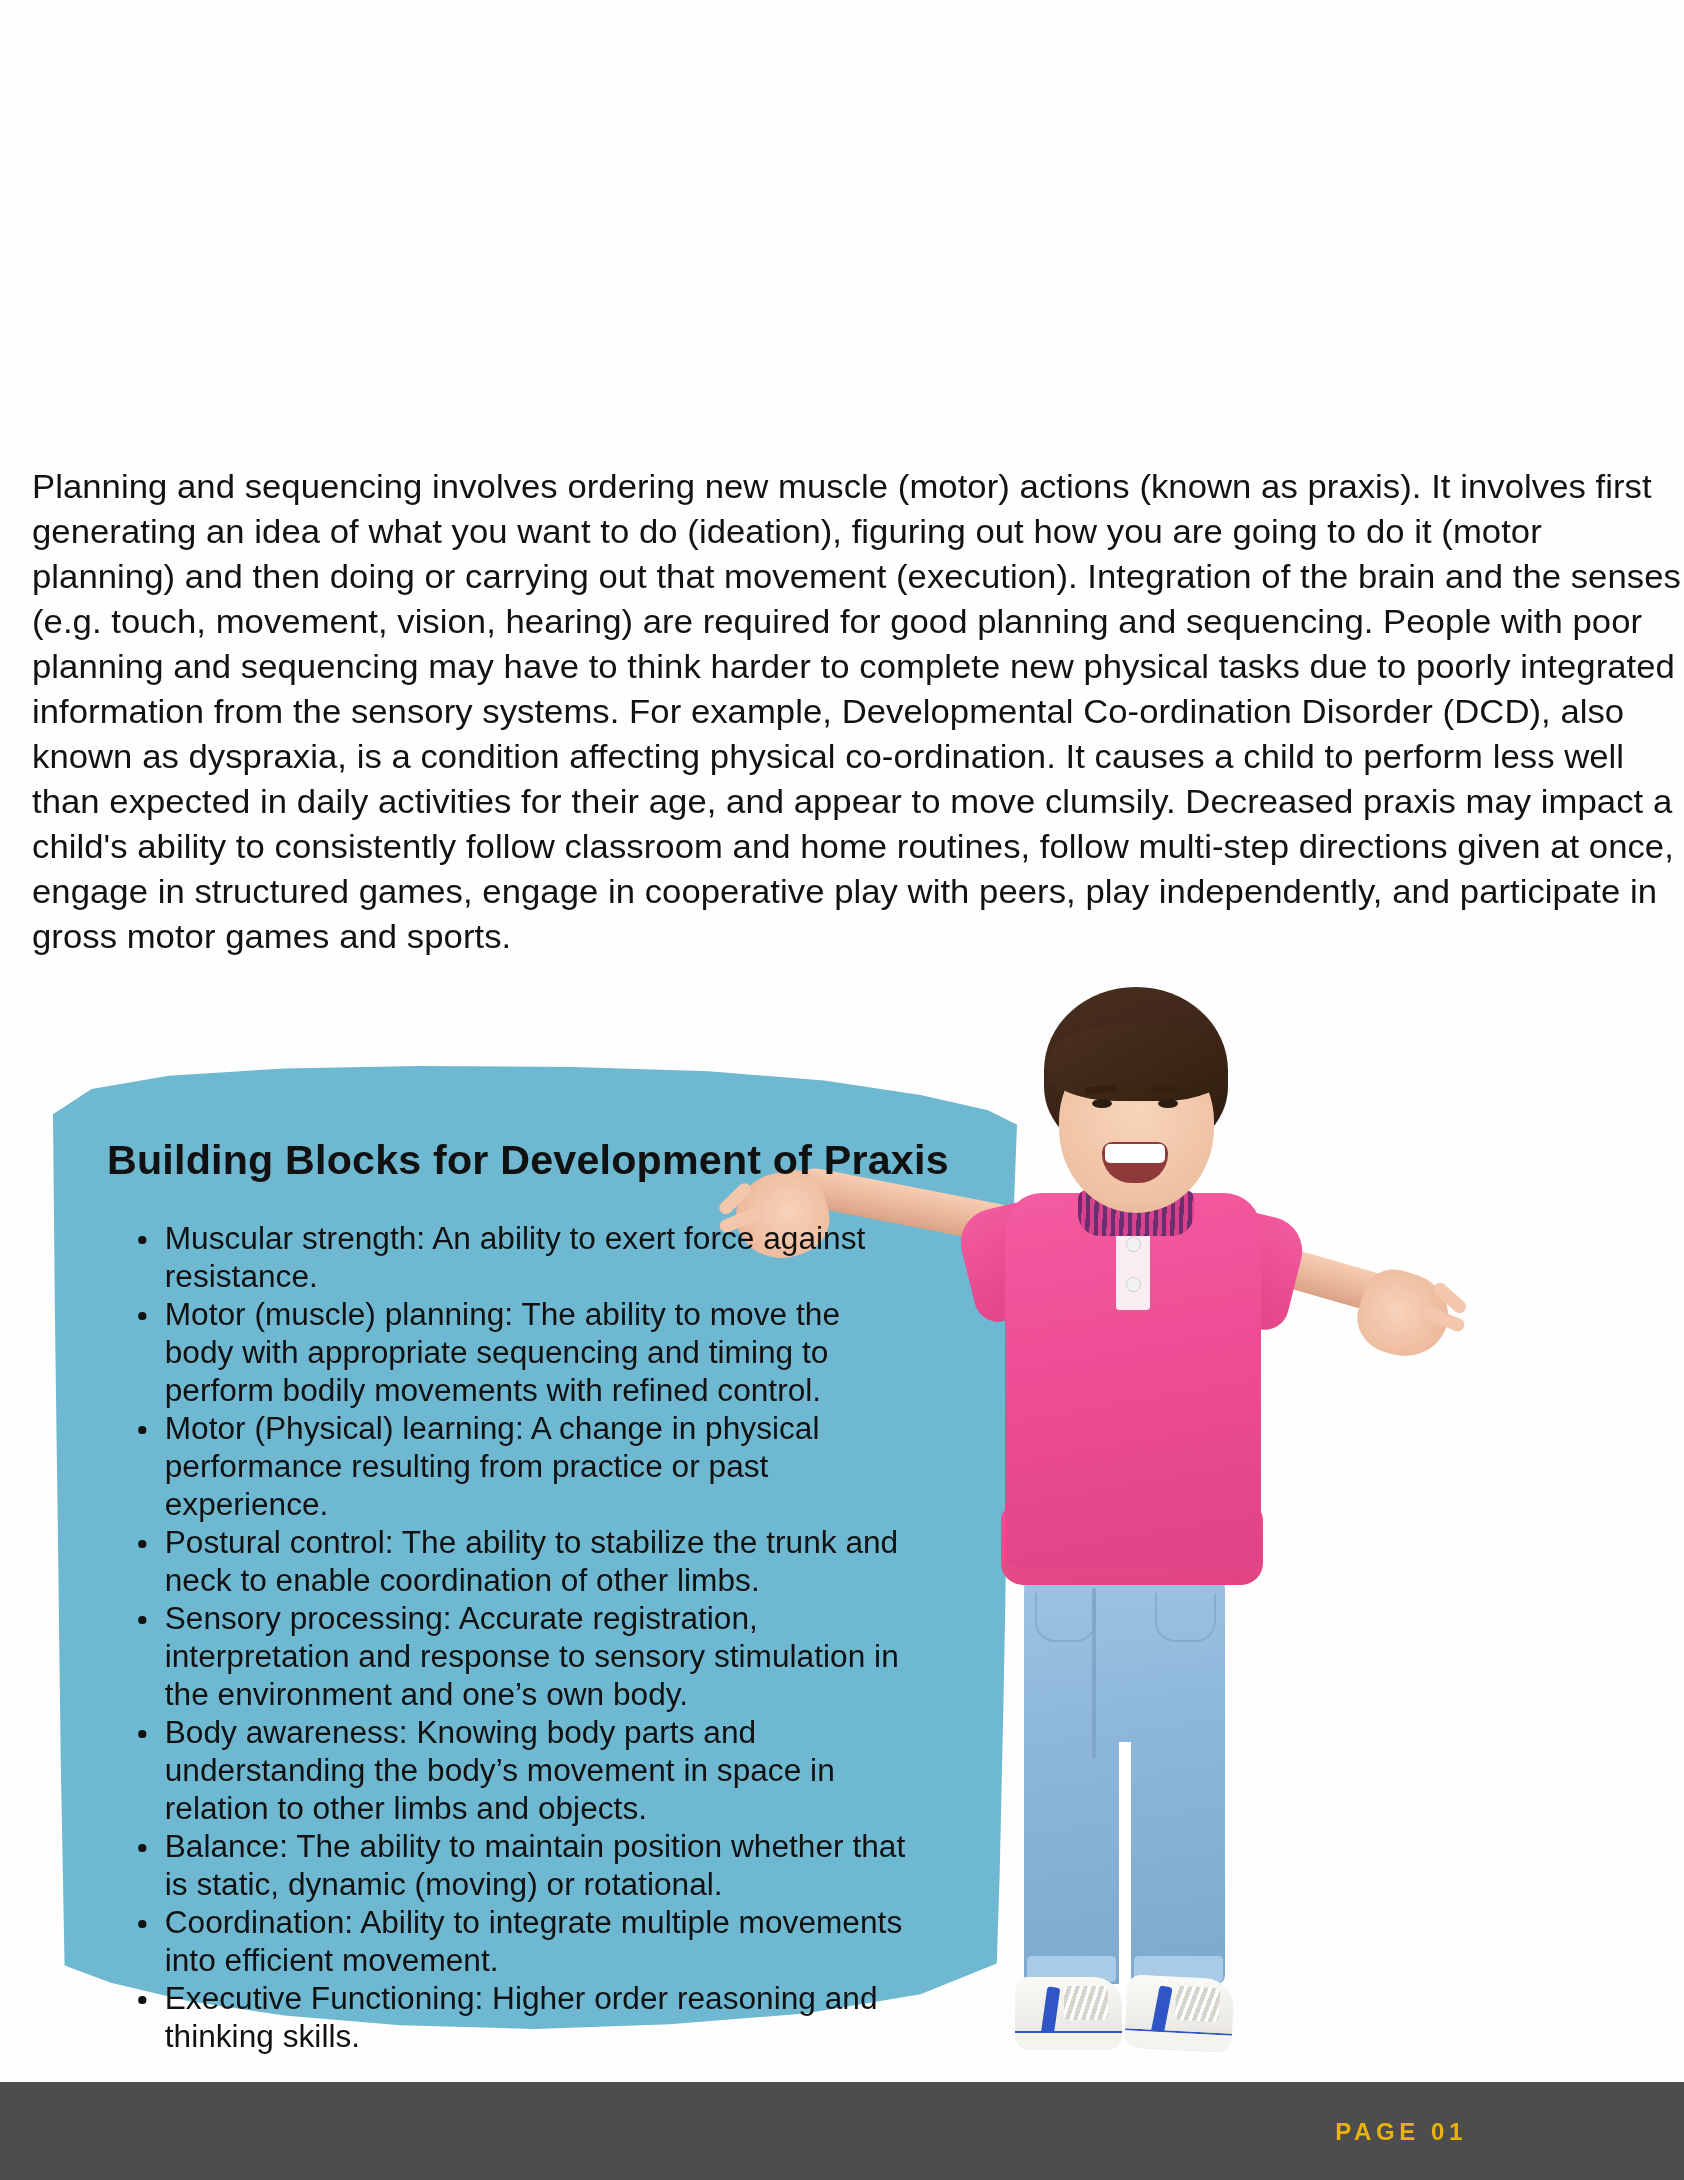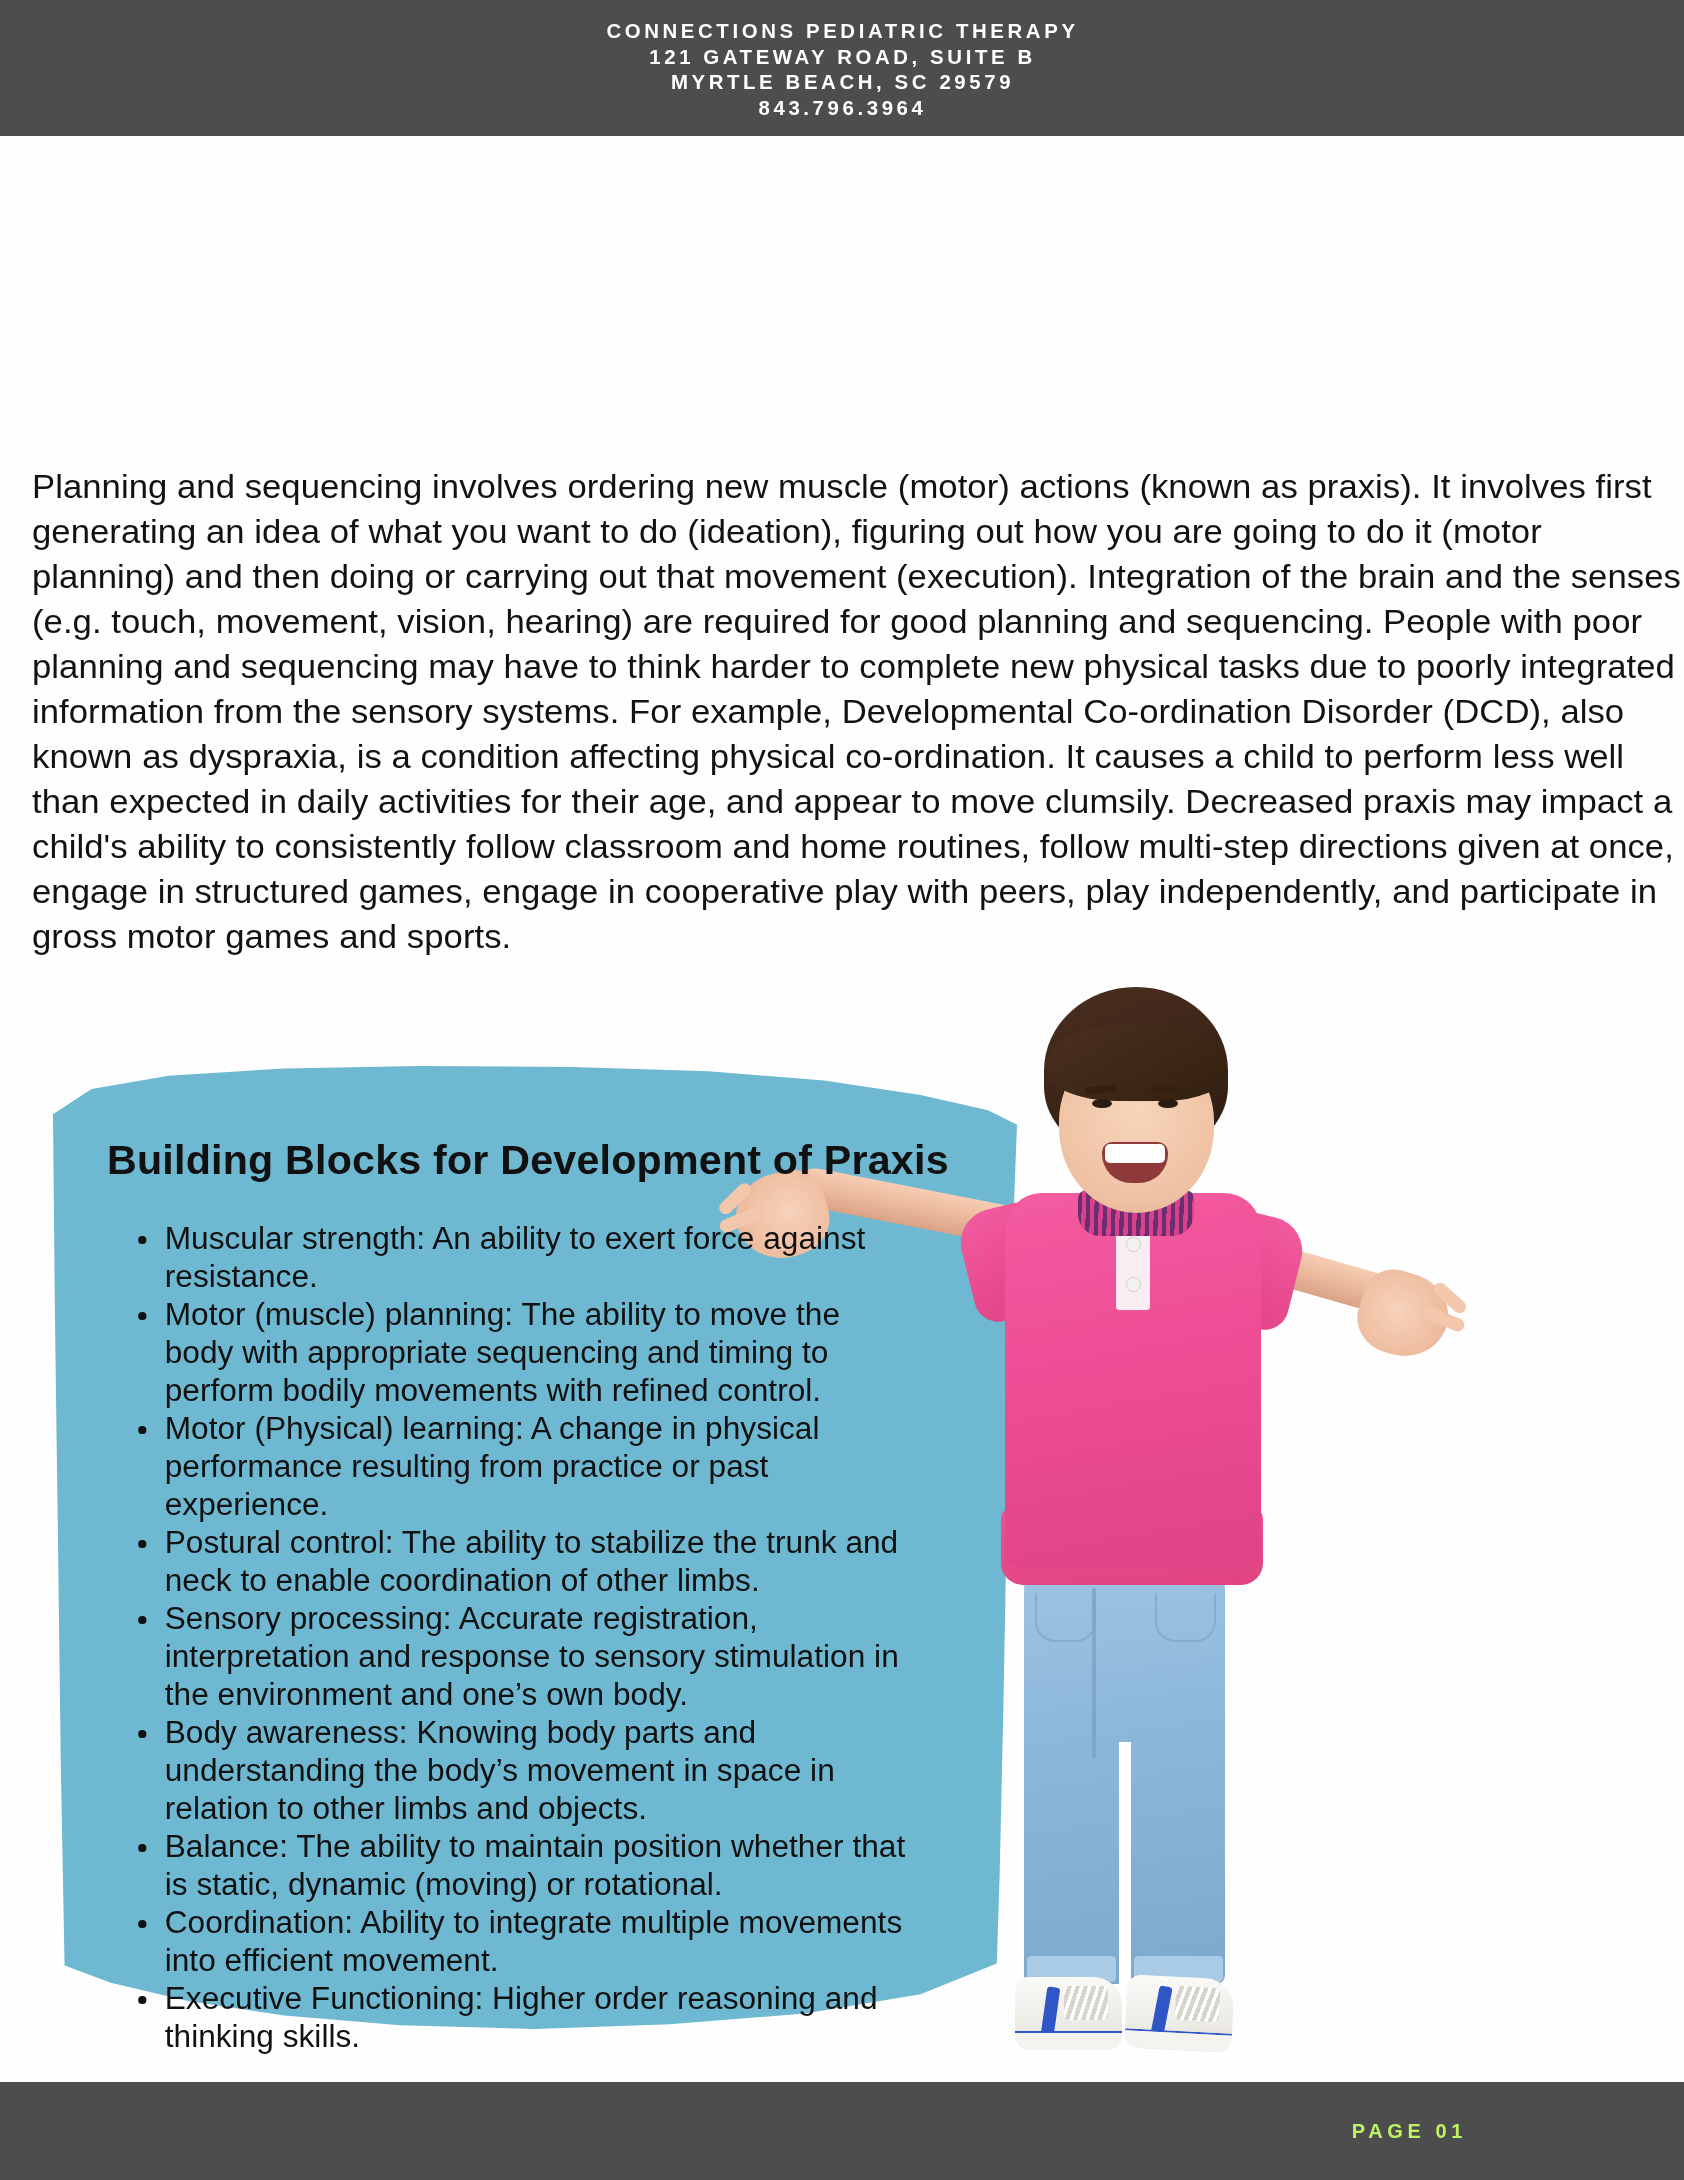--- a/index.html
+++ b/index.html
@@ -324,39 +324,33 @@
     position:absolute;
     left:0; bottom:0;
     width:1685px; height:99px;
     background:#4d4d4d;
     display:flex;
     align-items:center;
     justify-content:flex-end;
     padding-right:218px;
   }
   .footer-text {
-    color:#bef264;
+    color:#eab308;
     font-family:"Liberation Sans", sans-serif;
     font-weight:bold;
-    font-size:20px;
+    font-size:24px;
     letter-spacing:4.6px;
     white-space:nowrap;
   }
 </style>
 </head>
 <body>
 
 <div id="page">
 
-  <div class="contact-bar">
-    <div class="contact-line">CONNECTIONS PEDIATRIC THERAPY</div>
-    <div class="contact-line">121 GATEWAY ROAD, SUITE B</div>
-    <div class="contact-line">MYRTLE BEACH, SC 29579</div>
-    <div class="contact-line">843.796.3964</div>
-  </div>
 
 
   <p class="intro-paragraph">Planning and sequencing involves ordering new muscle (motor) actions (known as praxis). It involves first generating an idea of what you want to do (ideation), figuring out how you are going to do it (motor planning) and then doing or carrying out that movement (execution). Integration of the brain and the senses (e.g. touch, movement, vision, hearing) are required for good planning and sequencing. People with poor planning and sequencing may have to think harder to complete new physical tasks due to poorly integrated information from the sensory systems. For example, Developmental Co-ordination Disorder (DCD), also known as dyspraxia, is a condition affecting physical co-ordination. It causes a child to perform less well than expected in daily activities for their age, and appear to move clumsily. Decreased praxis may impact a child's ability to consistently follow classroom and home routines, follow multi-step directions given at once, engage in structured games, engage in cooperative play with peers, play independently, and participate in gross motor games and sports.</p>
 
   <div class="blocks-panel"></div>
   <div class="blocks-heading">Building Blocks for Development of Praxis</div>
   <ul class="blocks-list">
     <li>Muscular strength: An ability to exert force against resistance.</li>
     <li>Motor (muscle) planning: The ability to move the body with appropriate sequencing and timing to perform bodily movements with refined control.</li>
     <li>Motor (Physical) learning: A change in physical performance resulting from practice or past experience.</li>

